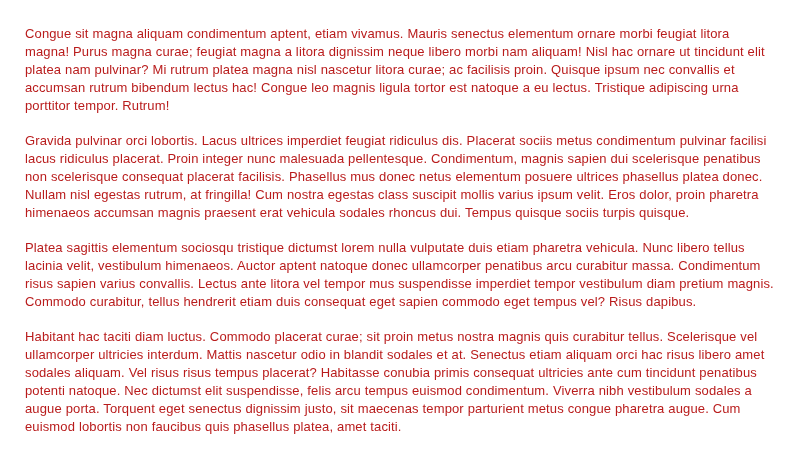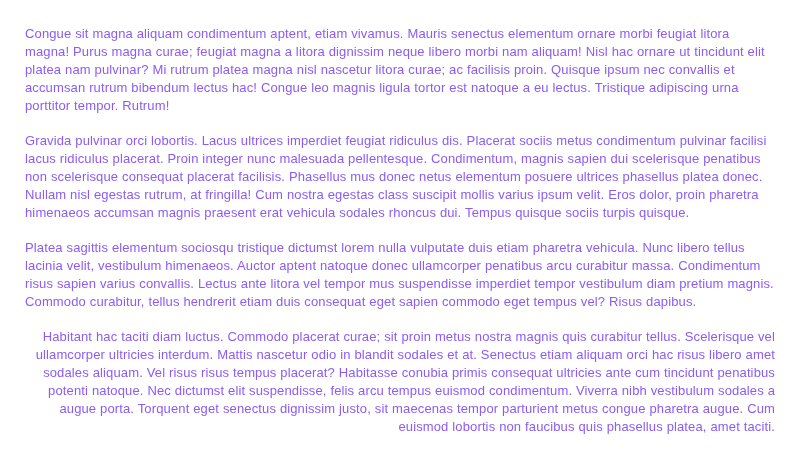--- a/index.html
+++ b/index.html
@@ -22,29 +22,28 @@
     background: #ffffff;
     padding: 25px 25px 0 25px;
   }
   .doc-body {
     width: 750px;
   }
   .para {
     margin: 0 0 17px 0;
     font-size: 13px;
     line-height: 18px;
-    color: #8b5cf6;
+    color: #b91c1c;
     text-align: left;
     letter-spacing: 0.01em;
     word-spacing: 0.01em;
     font-weight: 400;
   }
   .para:last-child {
     margin-bottom: 0;
-    text-align: right;
   }
 </style>
 </head>
 <body>
 
 <div class="page">
   <article class="doc-body">
     <p class="para">Congue sit magna aliquam condimentum aptent, etiam vivamus. Mauris senectus elementum ornare morbi feugiat litora magna! Purus magna curae; feugiat magna a litora dignissim neque libero morbi nam aliquam! Nisl hac ornare ut tincidunt elit platea nam pulvinar? Mi rutrum platea magna nisl nascetur litora curae; ac facilisis proin. Quisque ipsum nec convallis et accumsan rutrum bibendum lectus hac! Congue leo magnis ligula tortor est natoque a eu lectus. Tristique adipiscing urna porttitor tempor. Rutrum!</p>
     <p class="para">Gravida pulvinar orci lobortis. Lacus ultrices imperdiet feugiat ridiculus dis. Placerat sociis metus condimentum pulvinar facilisi lacus ridiculus placerat. Proin integer nunc malesuada pellentesque. Condimentum, magnis sapien dui scelerisque penatibus non scelerisque consequat placerat facilisis. Phasellus mus donec netus elementum posuere ultrices phasellus platea donec. Nullam nisl egestas rutrum, at fringilla! Cum nostra egestas class suscipit mollis varius ipsum velit. Eros dolor, proin pharetra himenaeos accumsan magnis praesent erat vehicula sodales rhoncus dui. Tempus quisque sociis turpis quisque.</p>
     <p class="para">Platea sagittis elementum sociosqu tristique dictumst lorem nulla vulputate duis etiam pharetra vehicula. Nunc libero tellus lacinia velit, vestibulum himenaeos. Auctor aptent natoque donec ullamcorper penatibus arcu curabitur massa. Condimentum risus sapien varius convallis. Lectus ante litora vel tempor mus suspendisse imperdiet tempor vestibulum diam pretium magnis. Commodo curabitur, tellus hendrerit etiam duis consequat eget sapien commodo eget tempus vel? Risus dapibus.</p>

